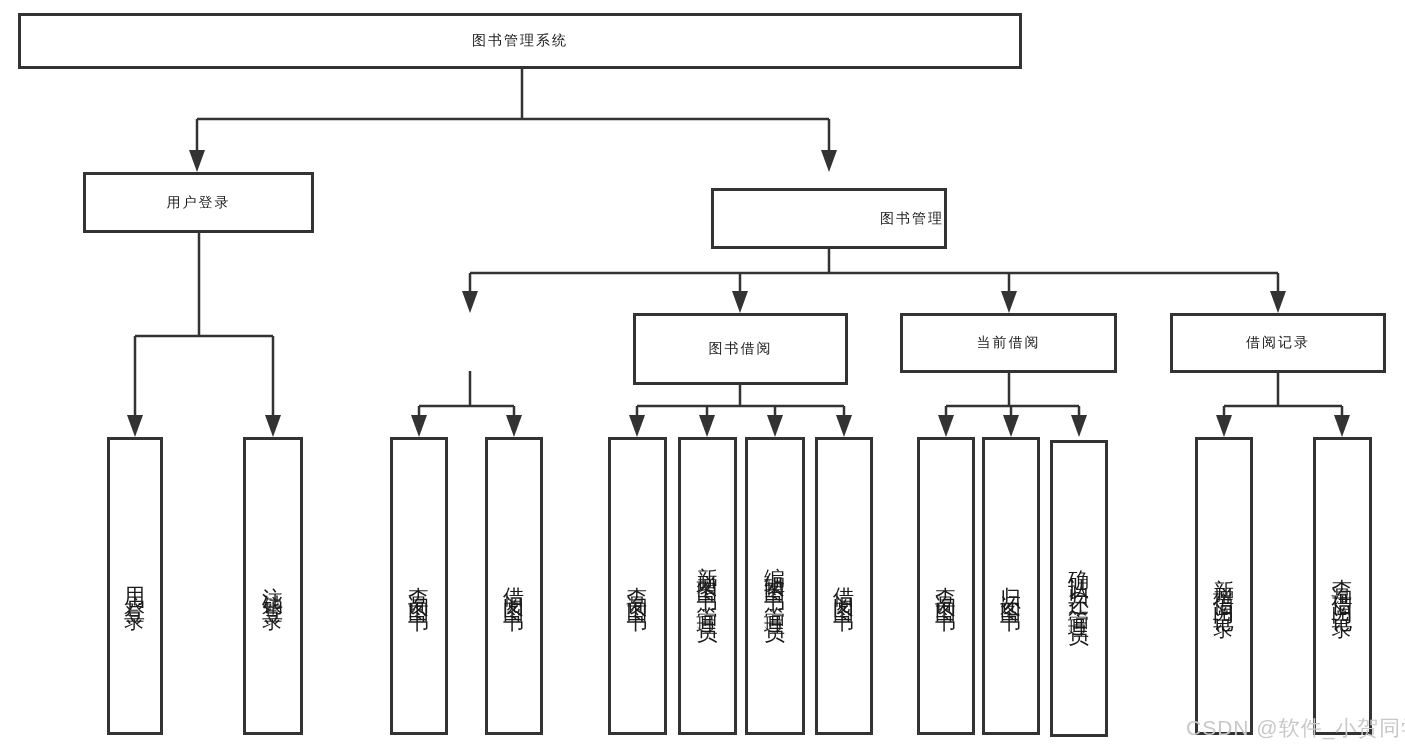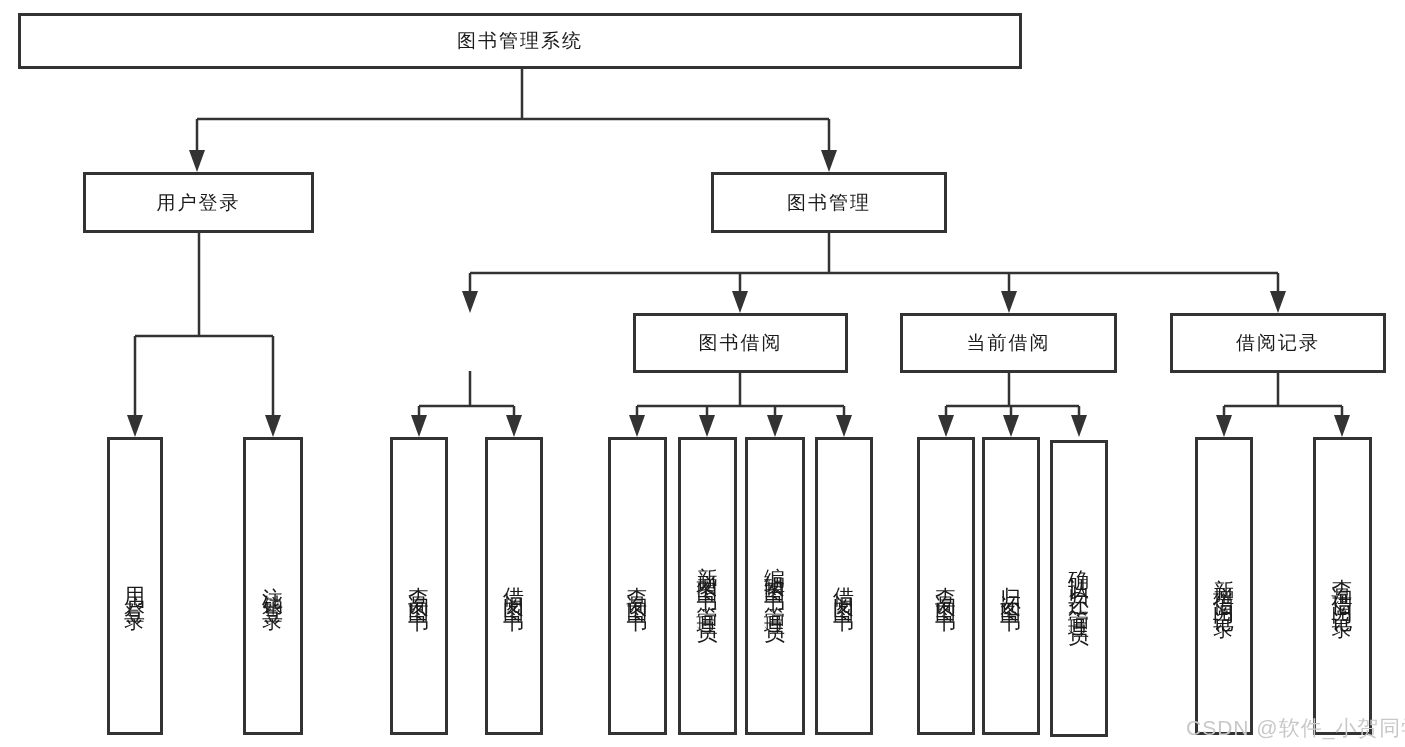--- a/index.html
+++ b/index.html
@@ -40,21 +40,21 @@
     box-sizing: border-box;
     background: #ffffff;
     border: 3px solid var(--border, #333333);
     display: flex;
     align-items: center;
     justify-content: center;
     text-align: center;
   }
   .node.root .lbl,
   .node.h .lbl {
-    font-size: 19px;
+    font-size: 14px;
     letter-spacing: 2px;
     color: var(--text, #1a1a1a);
     white-space: nowrap;
   }
   .node.leaf {
     border-width: 3px;
   }
   .node.leaf .lbl {
     writing-mode: vertical-rl;
     text-orientation: mixed;
@@ -130,25 +130,25 @@
     </g>
   </svg>
 
   <div class="node root" style="left:18px; top:13px; width:1004px; height:56px;">
     <span class="lbl">图书管理系统</span>
   </div>
 
   <div class="node h" style="left:83px; top:172px; width:231px; height:61px;">
     <span class="lbl">用户登录</span>
   </div>
-  <div class="node h" style="left:711px; top:172px; width:236px; height:61px;">
+  <div class="node h" style="left:711px; top:188px; width:236px; height:61px;justify-content:flex-end;">
     <span class="lbl">图书管理</span>
   </div>
 
-  <div class="node h" style="left:633px; top:313px; width:215px; height:60px;">
+  <div class="node h" style="left:633px; top:313px; width:215px; height:72px;">
     <span class="lbl">图书借阅</span>
   </div>
   <div class="node h" style="left:900px; top:313px; width:217px; height:60px;">
     <span class="lbl">当前借阅</span>
   </div>
   <div class="node h" style="left:1170px; top:313px; width:216px; height:60px;">
     <span class="lbl">借阅记录</span>
   </div>
 
   <div class="node leaf" style="left:107px; top:437px; width:56px; height:298px;">

